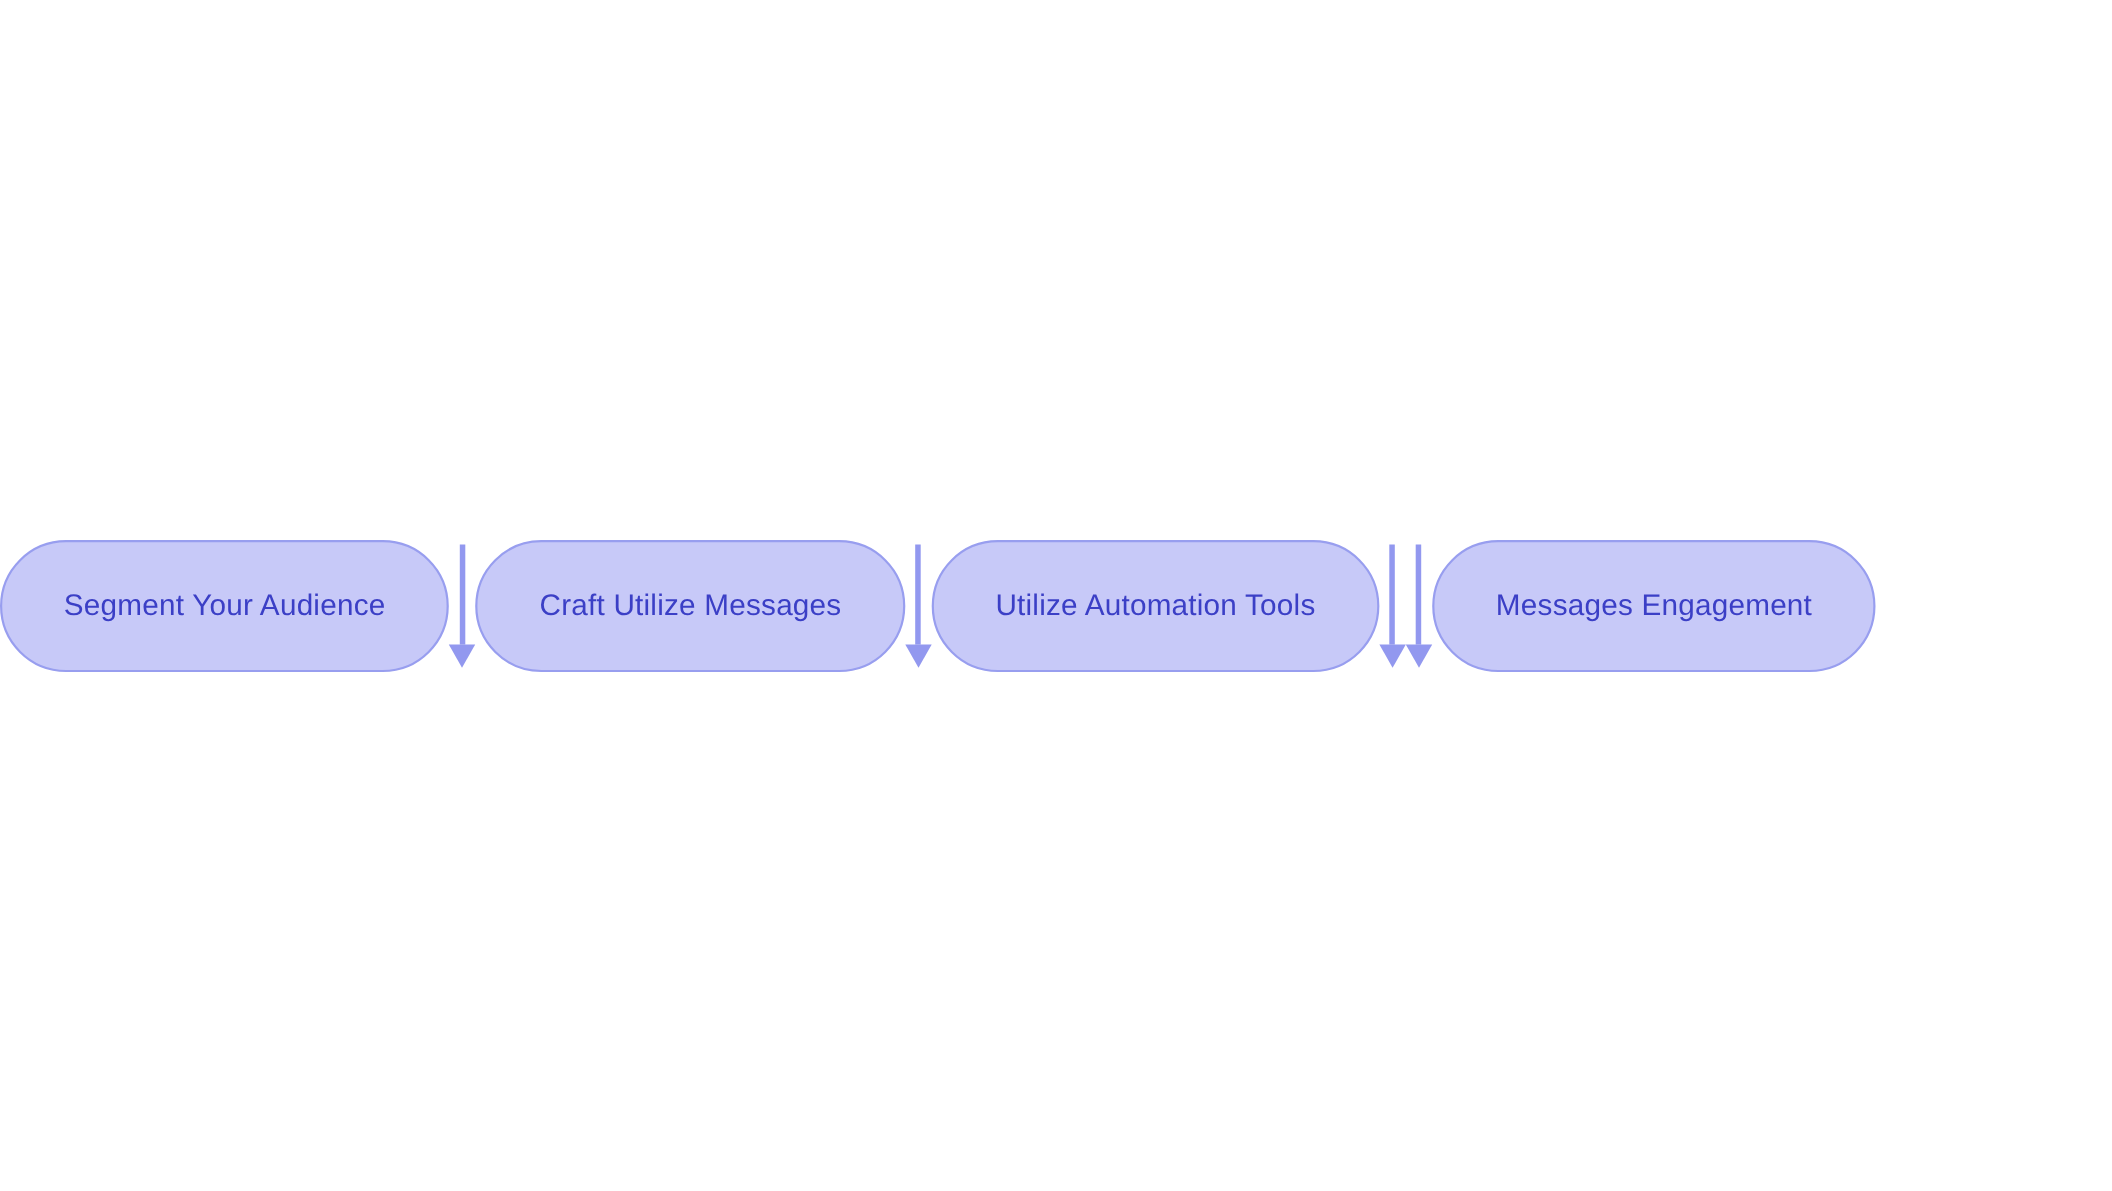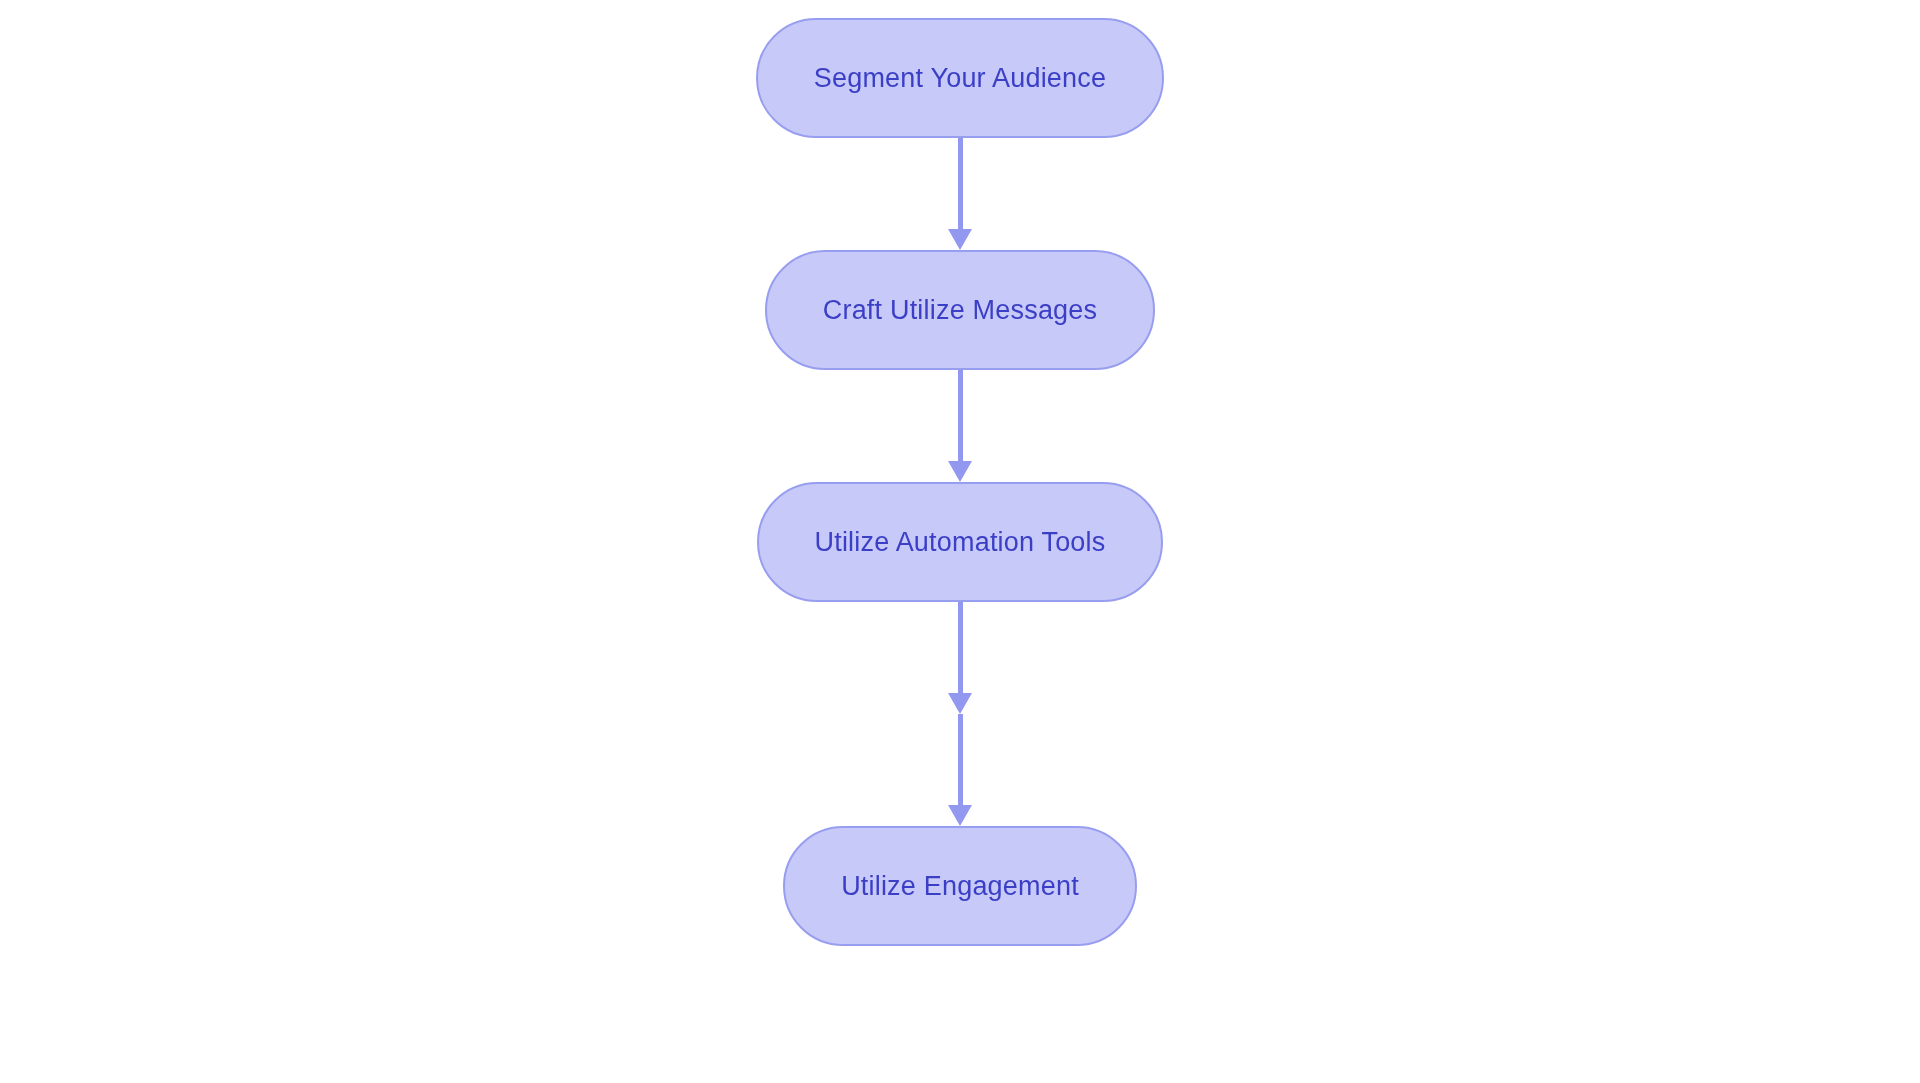--- a/index.html
+++ b/index.html
@@ -7,21 +7,21 @@
     padding: 0;
     background: #ffffff;
     font-family: "Liberation Sans", "DejaVu Sans", sans-serif;
   }
   .canvas {
     position: relative;
     width: 1920px;
     height: 1083px;
     background: var(--bg-color, #ffffff);
     display: flex;
-    flex-direction: column;
+    flex-direction: row;
     align-items: center;
     padding-top: 18px;
     box-sizing: border-box;
     overflow: hidden;
   }
   .flow-node {
     box-sizing: border-box;
     height: 120px;
     min-width: 300px;
     padding: 0 56px;
@@ -88,16 +88,16 @@
     <div class="arrow-head"></div>
   </div>
 
 
   <div class="flow-arrow">
     <div class="arrow-shaft"></div>
     <div class="arrow-head"></div>
   </div>
 
   <div class="flow-node">
-    <span>Utilize Engagement</span>
+    <span>Messages Engagement</span>
   </div>
 
 </div>
 
 </body></html>

